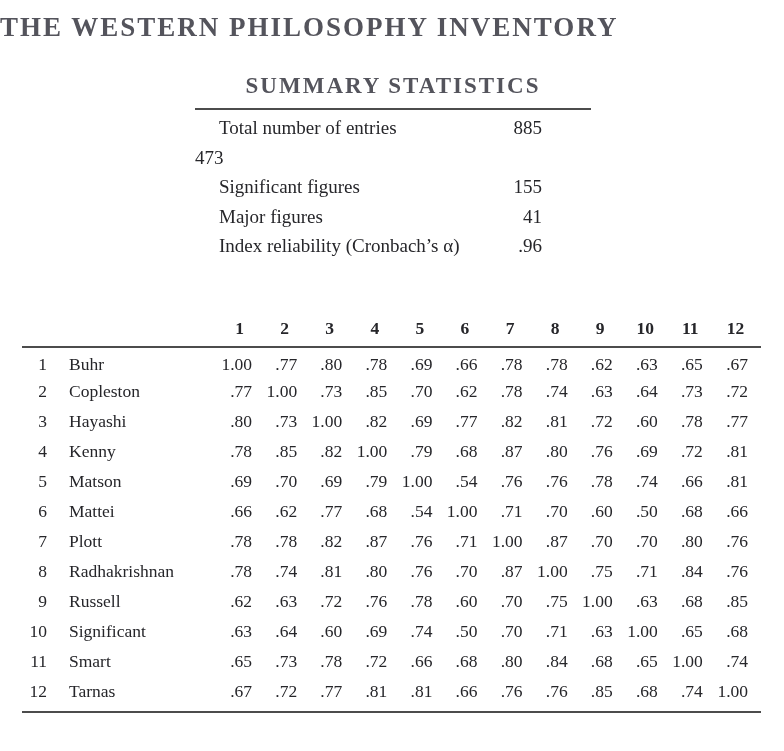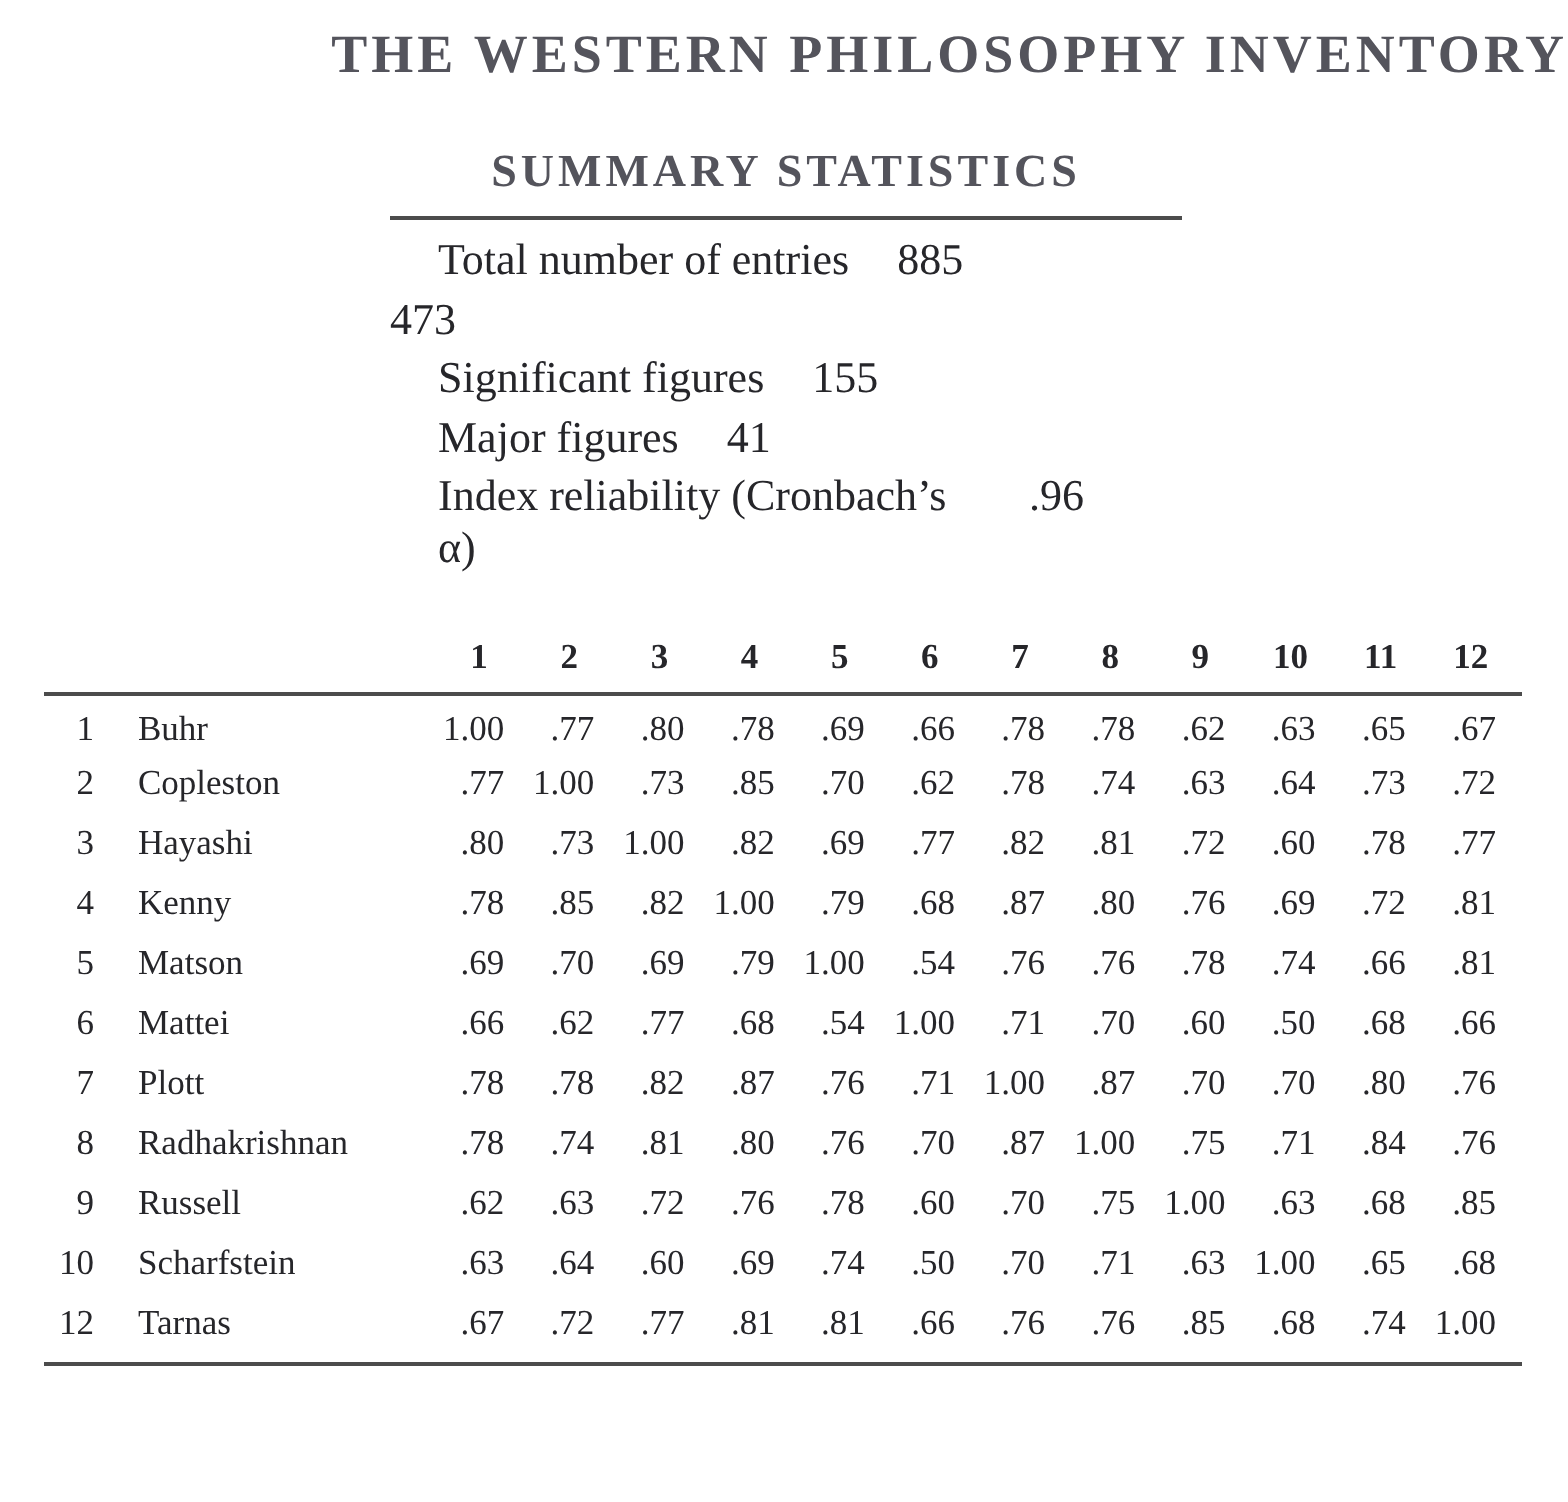--- a/index.html
+++ b/index.html
@@ -17,21 +17,21 @@
   .page {
     position: relative;
     width: 784px;
     height: 751px;
     background: var(--bg-color);
     overflow: hidden;
   }
   
   .main-title {
     padding-top: 12px;
-    text-align: right;
+    text-align: left;
     font-size: 27px;
     font-weight: 700;
     letter-spacing: 2px;
     color: var(--heading-color);
   }
   
   .summary {
     width: 396px;
     margin: 30px 0 0 195px;
   }
@@ -40,24 +40,24 @@
     font-size: 23px;
     font-weight: 700;
     letter-spacing: 2px;
     color: var(--heading-color);
     padding-bottom: 9px;
     border-bottom: 2px solid var(--rule-color);
   }
   .summary-rows { padding-top: 7px; }
   .summary-row {
     display: flex;
+    justify-content: space-between;
     align-items: baseline;
     height: 29.5px;
-    font-size: 22px;
-    gap: 24px;
+    font-size: 19px;
   }
   .summary-row .label { padding-left: 24px; }
   .summary-row .value { padding-right: 49px; }
   
   .matrix-section { margin-top: 53px; }
   .matrix-title {
     margin-left: 33px;
     font-size: 19px;
     font-weight: 700;
     letter-spacing: 1.6px;
@@ -296,33 +296,48 @@
             <td>.78</td>
             <td>.60</td>
             <td>.70</td>
             <td>.75</td>
             <td>1.00</td>
             <td>.63</td>
             <td>.68</td>
             <td>.85</td>
           </tr>
           <tr>
-            <th class="rowlabel"><span class="rownum">10</span><span class="rowname">Scharfstein</span></th>
+            <th class="rowlabel"><span class="rownum">10</span><span class="rowname">Significant</span></th>
             <td>.63</td>
             <td>.64</td>
             <td>.60</td>
             <td>.69</td>
             <td>.74</td>
             <td>.50</td>
             <td>.70</td>
             <td>.71</td>
             <td>.63</td>
             <td>1.00</td>
             <td>.65</td>
             <td>.68</td>
+          </tr>
+          <tr>
+            <th class="rowlabel"><span class="rownum">11</span><span class="rowname">Smart</span></th>
+            <td>.65</td>
+            <td>.73</td>
+            <td>.78</td>
+            <td>.72</td>
+            <td>.66</td>
+            <td>.68</td>
+            <td>.80</td>
+            <td>.84</td>
+            <td>.68</td>
+            <td>.65</td>
+            <td>1.00</td>
+            <td>.74</td>
           </tr>
           <tr>
             <th class="rowlabel"><span class="rownum">12</span><span class="rowname">Tarnas</span></th>
             <td>.67</td>
             <td>.72</td>
             <td>.77</td>
             <td>.81</td>
             <td>.81</td>
             <td>.66</td>
             <td>.76</td>

